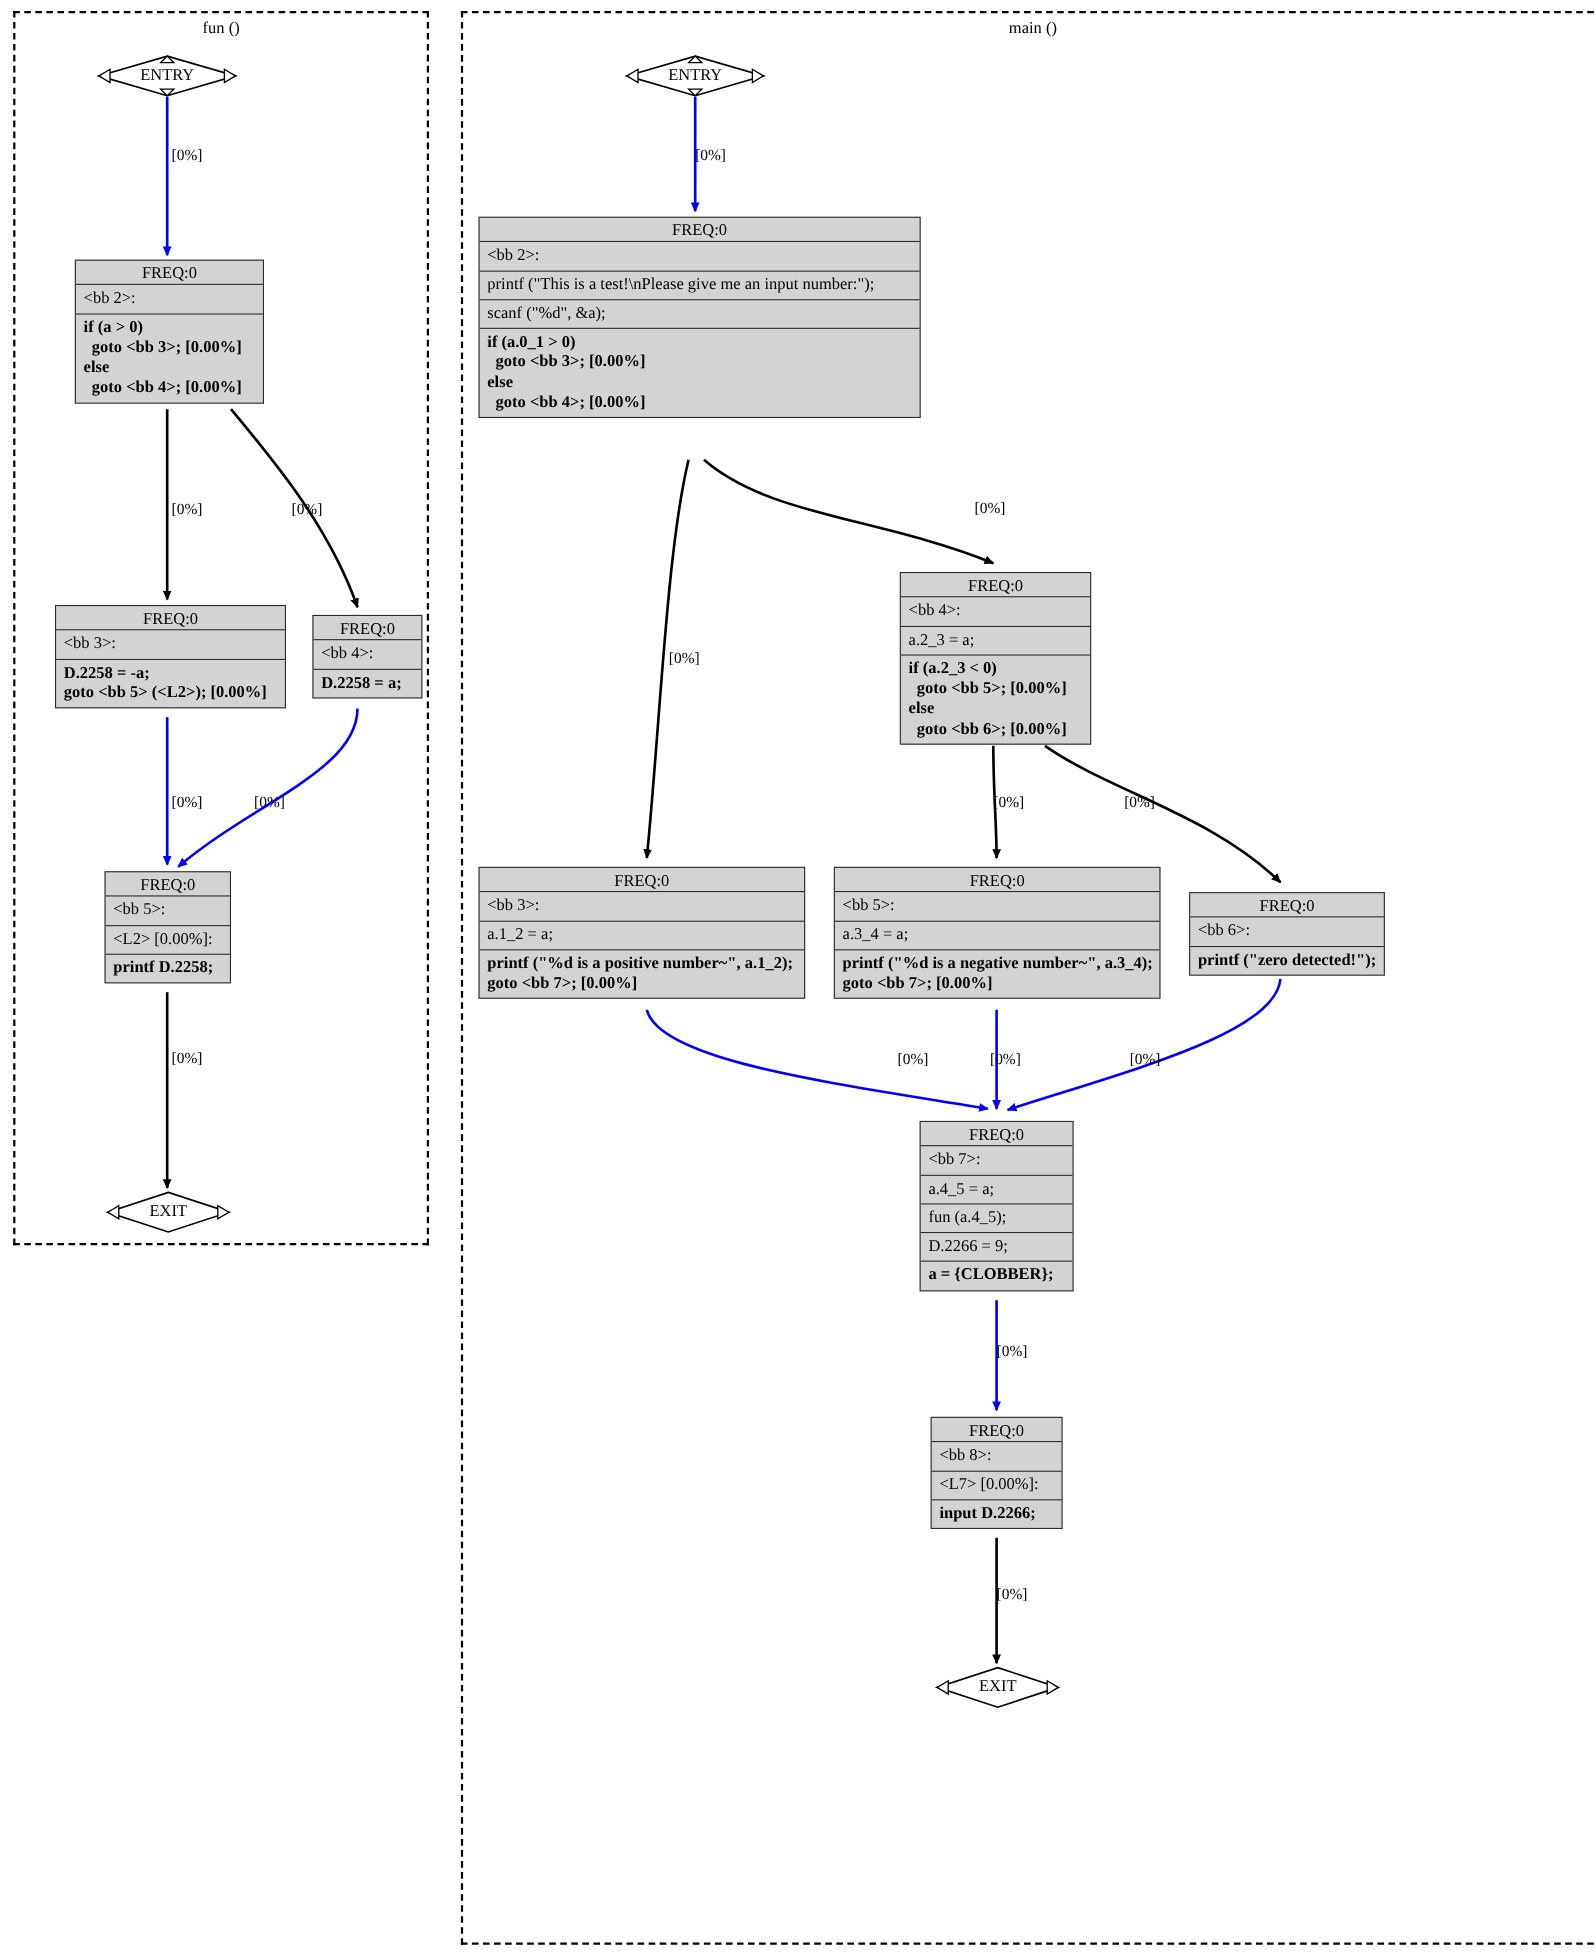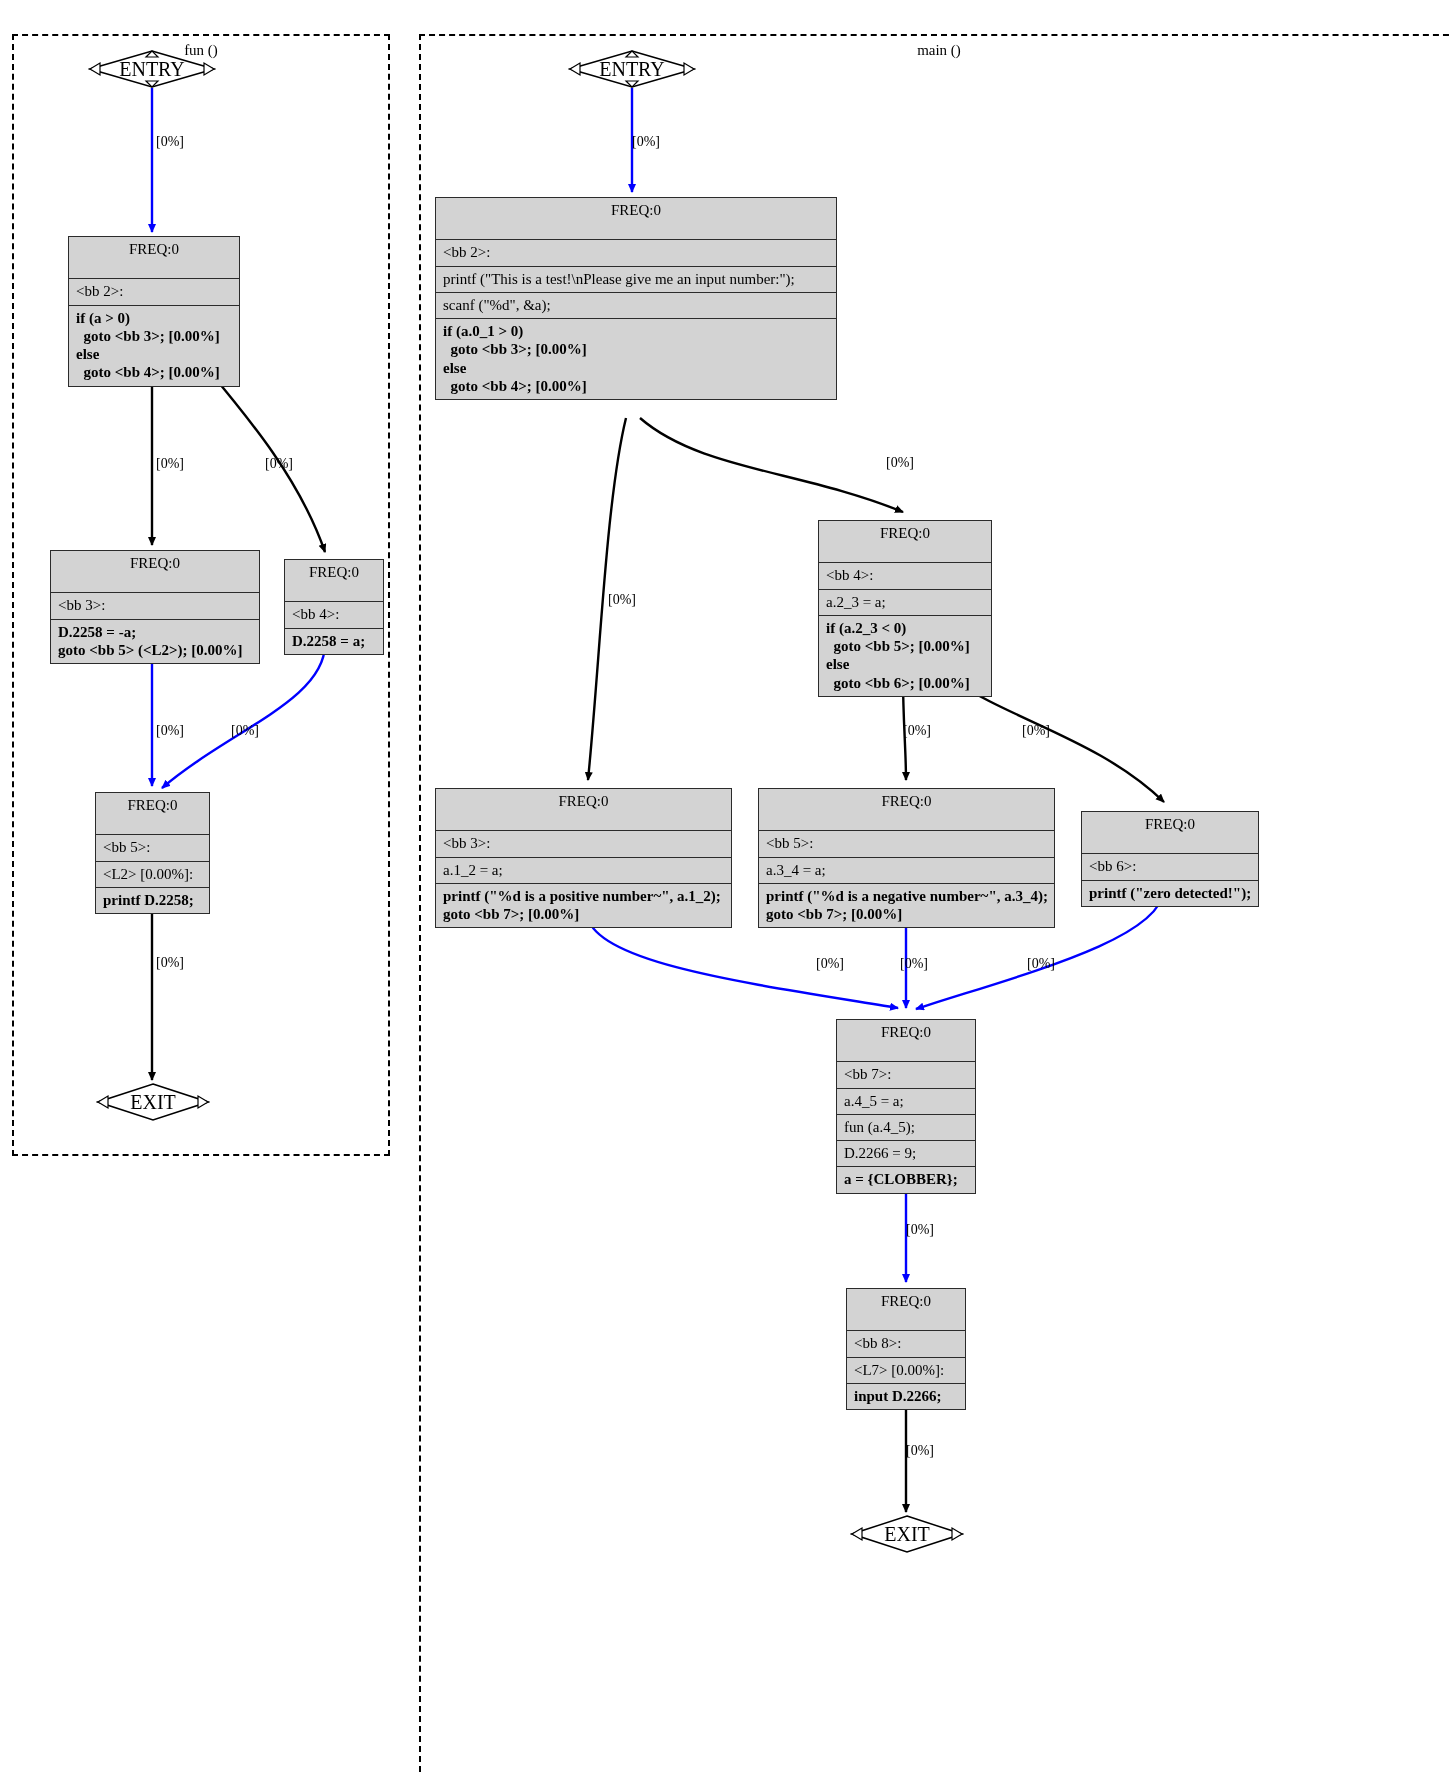--- a/index.html
+++ b/index.html
@@ -24,21 +24,20 @@
     position: absolute;
     left: 0; top: 0;
     width: 1451px;
     height: 1775px;
     pointer-events: none;
   }
   .cluster {
     position: absolute;
     border: 2px dashed #000000;
     box-sizing: border-box;
-    margin-top: 24px;
   }
   .cluster-label {
     position: absolute;
     width: 100%;
     text-align: center;
     top: 6px;
     font-size: 15px;
     color: #000;
   }
   .node {
@@ -52,25 +51,25 @@
   }
   .node .row {
     border-bottom: 1px solid #2b2b2b;
     padding: 3px 7px 4px 7px;
     white-space: pre;
     box-sizing: border-box;
   }
   .node .row:last-child { border-bottom: none; font-weight: bold; }
   .node .row.freq {
     text-align: center;
-    padding: 3px 7px 20px 7px;
+    padding: 3px 7px 0 7px;
   }
   .diamond {
     position: absolute;
-    font-size: 20px;
+    font-size: 15px;
   }
   .diamond .dlabel {
     position: absolute;
     width: 100%;
     text-align: center;
     top: 50%;
     transform: translateY(-50%);
     color: #000;
   }
   .edge-label {

